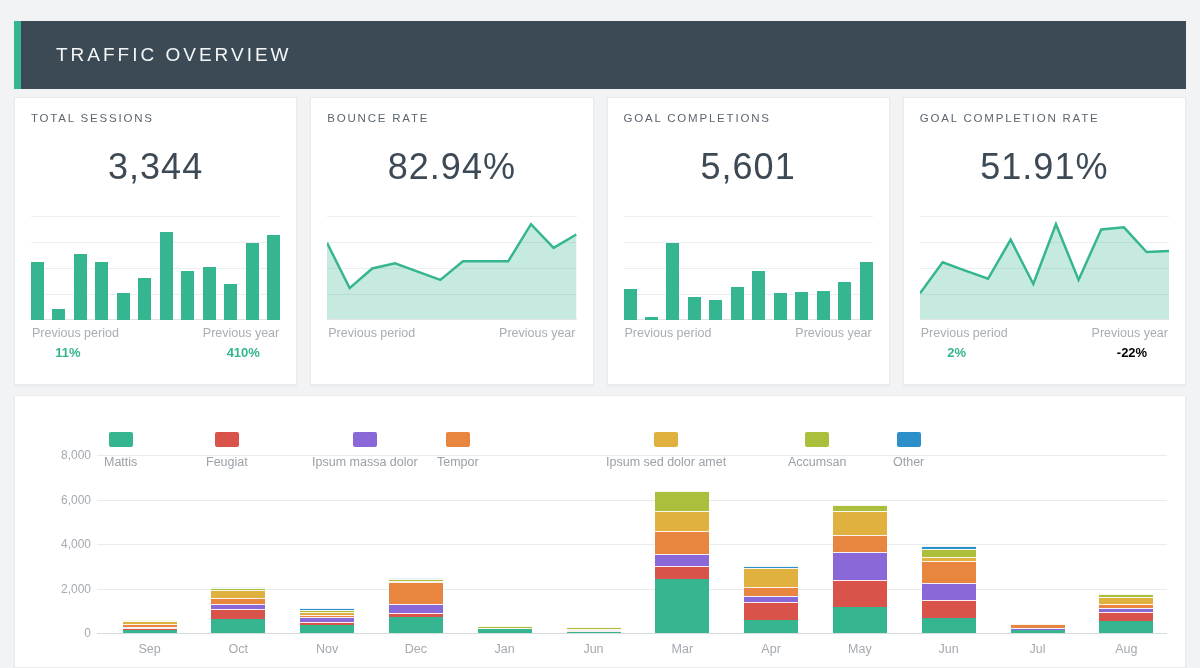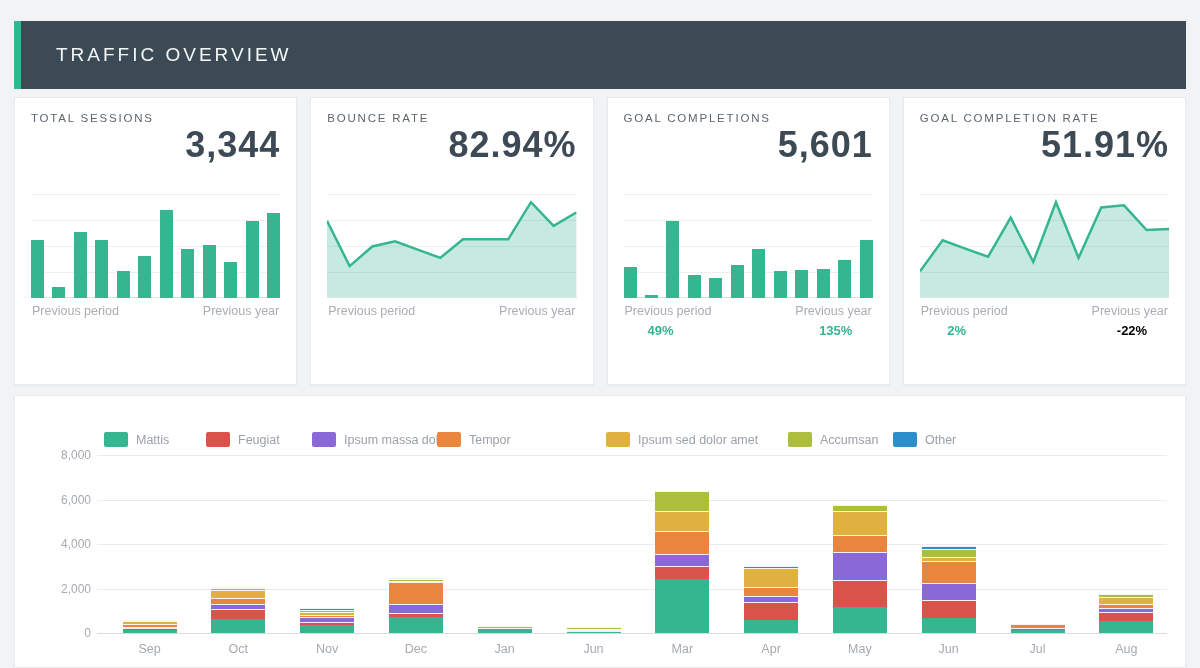--- a/index.html
+++ b/index.html
@@ -22,22 +22,22 @@
   
   .cards { position:absolute; left:14px; right:14px; top:97px; height:288px;
     display:flex; gap:13px; }
   .card {
     flex:1 1 0; background:#fff; border:1px solid #e9ebec;
     box-shadow:0 1px 2px rgba(0,0,0,0.05); padding:14px 16px 10px 16px;
     position:relative;
   }
   .card-title { font-size:11.5px; letter-spacing:1.8px; color:#5b6670; font-weight:500; }
   .card-value {
-    text-align:right; font-size:36px; font-weight:700; color:#3d4a55;
-    letter-spacing:1px; height:44px;
+    text-align:center; font-size:36px; font-weight:400; color:#3d4a55;
+    letter-spacing:1px; margin-top:22px; height:44px;
   }
   .spark-wrap { position:relative; height:104px; margin-top:26px; }
   .gridline { position:absolute; left:0; right:0; height:1px; background:#eceeef; }
   .gridline.zero { background:#e0e3e5; }
   .spark-bars { position:absolute; inset:0; display:flex; align-items:flex-end; justify-content:space-between; }
   .spark-bar { width:13px; background:#35b590; }
   .spark-area { position:absolute; inset:0; width:100%; height:100%; }
   .cmp-labels { display:flex; justify-content:space-between; margin-top:6px; padding:0 1px; }
   .cmp-label { font-size:12.5px; color:#a8aeb4; }
   .cmp-values { display:flex; justify-content:space-between; margin-top:5px; padding:0 1px; }
@@ -46,21 +46,21 @@
   
   .panel {
     position:absolute; left:14px; right:14px; top:395px; bottom:0;
     background:#fff; border:1px solid #e9ebec; box-shadow:0 1px 2px rgba(0,0,0,0.05);
   }
   .panel-title {
     font-size:11.5px; letter-spacing:1.8px; color:#4d5861; font-weight:500;
     padding:12px 16px 10px 16px; border-bottom:1px solid #eef0f1;
   }
   .legend { position:absolute; top:36px; left:0; right:0; height:20px; }
-  .legend-item { position:absolute; display:flex; align-items:center; gap:8px; cursor:pointer; }
+  .legend-item { position:absolute; display:flex; align-items:center; gap:8px; cursor:pointer;flex-direction:column; }
   .legend-swatch { width:24px; height:15px; border-radius:2px; }
   .legend-label { font-size:12.5px; color:#9aa1a8; }
   .plot { position:absolute; inset:0; }
   .plot-grid { position:absolute; left:82px; right:18px; height:1px; background:#e9ebed; }
   .plot-grid.zero { background:#d9dcdf; }
   .ytick { position:absolute; width:48px; text-align:right; font-size:12px; color:#a4aab0; left:28px; }
   .xtick { position:absolute; width:70px; text-align:center; font-size:12.5px; color:#a4aab0; }
   .bar-col { position:absolute; width:54px; display:flex; flex-direction:column-reverse; cursor:pointer; }
   .bar-seg { width:100%; }
   .bar-seg + .bar-seg { border-top:1px solid rgba(255,255,255,0.9); }
@@ -95,20 +95,24 @@
           <div class="spark-bar" style="height: 52.53px;"></div>
           <div class="spark-bar" style="height: 36.05px;"></div>
           <div class="spark-bar" style="height: 77.25px;"></div>
           <div class="spark-bar" style="height: 85.49px;"></div>
         </div>
       </div>
     <div class="cmp-labels">
       <span class="cmp-label">Previous period</span>
       <span class="cmp-label">Previous year</span>
     </div>
+    <div class="cmp-values">
+      <span class="cmp-value">11%</span>
+      <span class="cmp-value">410%</span>
+    </div>
   </div>
 
   <div class="card">
     <div class="card-title">BOUNCE RATE</div>
     <div class="card-value">82.94%</div>
     <div class="spark-wrap">
         <div class="gridline" style="top: 0px;"></div>
         <div class="gridline" style="top: 26px;"></div>
         <div class="gridline" style="top: 52px;"></div>
         <div class="gridline" style="top: 78px;"></div>
@@ -145,24 +149,20 @@
           <div class="spark-bar" style="height: 27.81px;"></div>
           <div class="spark-bar" style="height: 28.84px;"></div>
           <div class="spark-bar" style="height: 38.11px;"></div>
           <div class="spark-bar" style="height: 57.68px;"></div>
         </div>
       </div>
     <div class="cmp-labels">
       <span class="cmp-label">Previous period</span>
       <span class="cmp-label">Previous year</span>
     </div>
-    <div class="cmp-values">
-      <span class="cmp-value">49%</span>
-      <span class="cmp-value">135%</span>
-    </div>
   </div>
 
   <div class="card">
     <div class="card-title">GOAL COMPLETION RATE</div>
     <div class="card-value">51.91%</div>
     <div class="spark-wrap">
         <div class="gridline" style="top: 0px;"></div>
         <div class="gridline" style="top: 26px;"></div>
         <div class="gridline" style="top: 52px;"></div>
         <div class="gridline" style="top: 78px;"></div>

